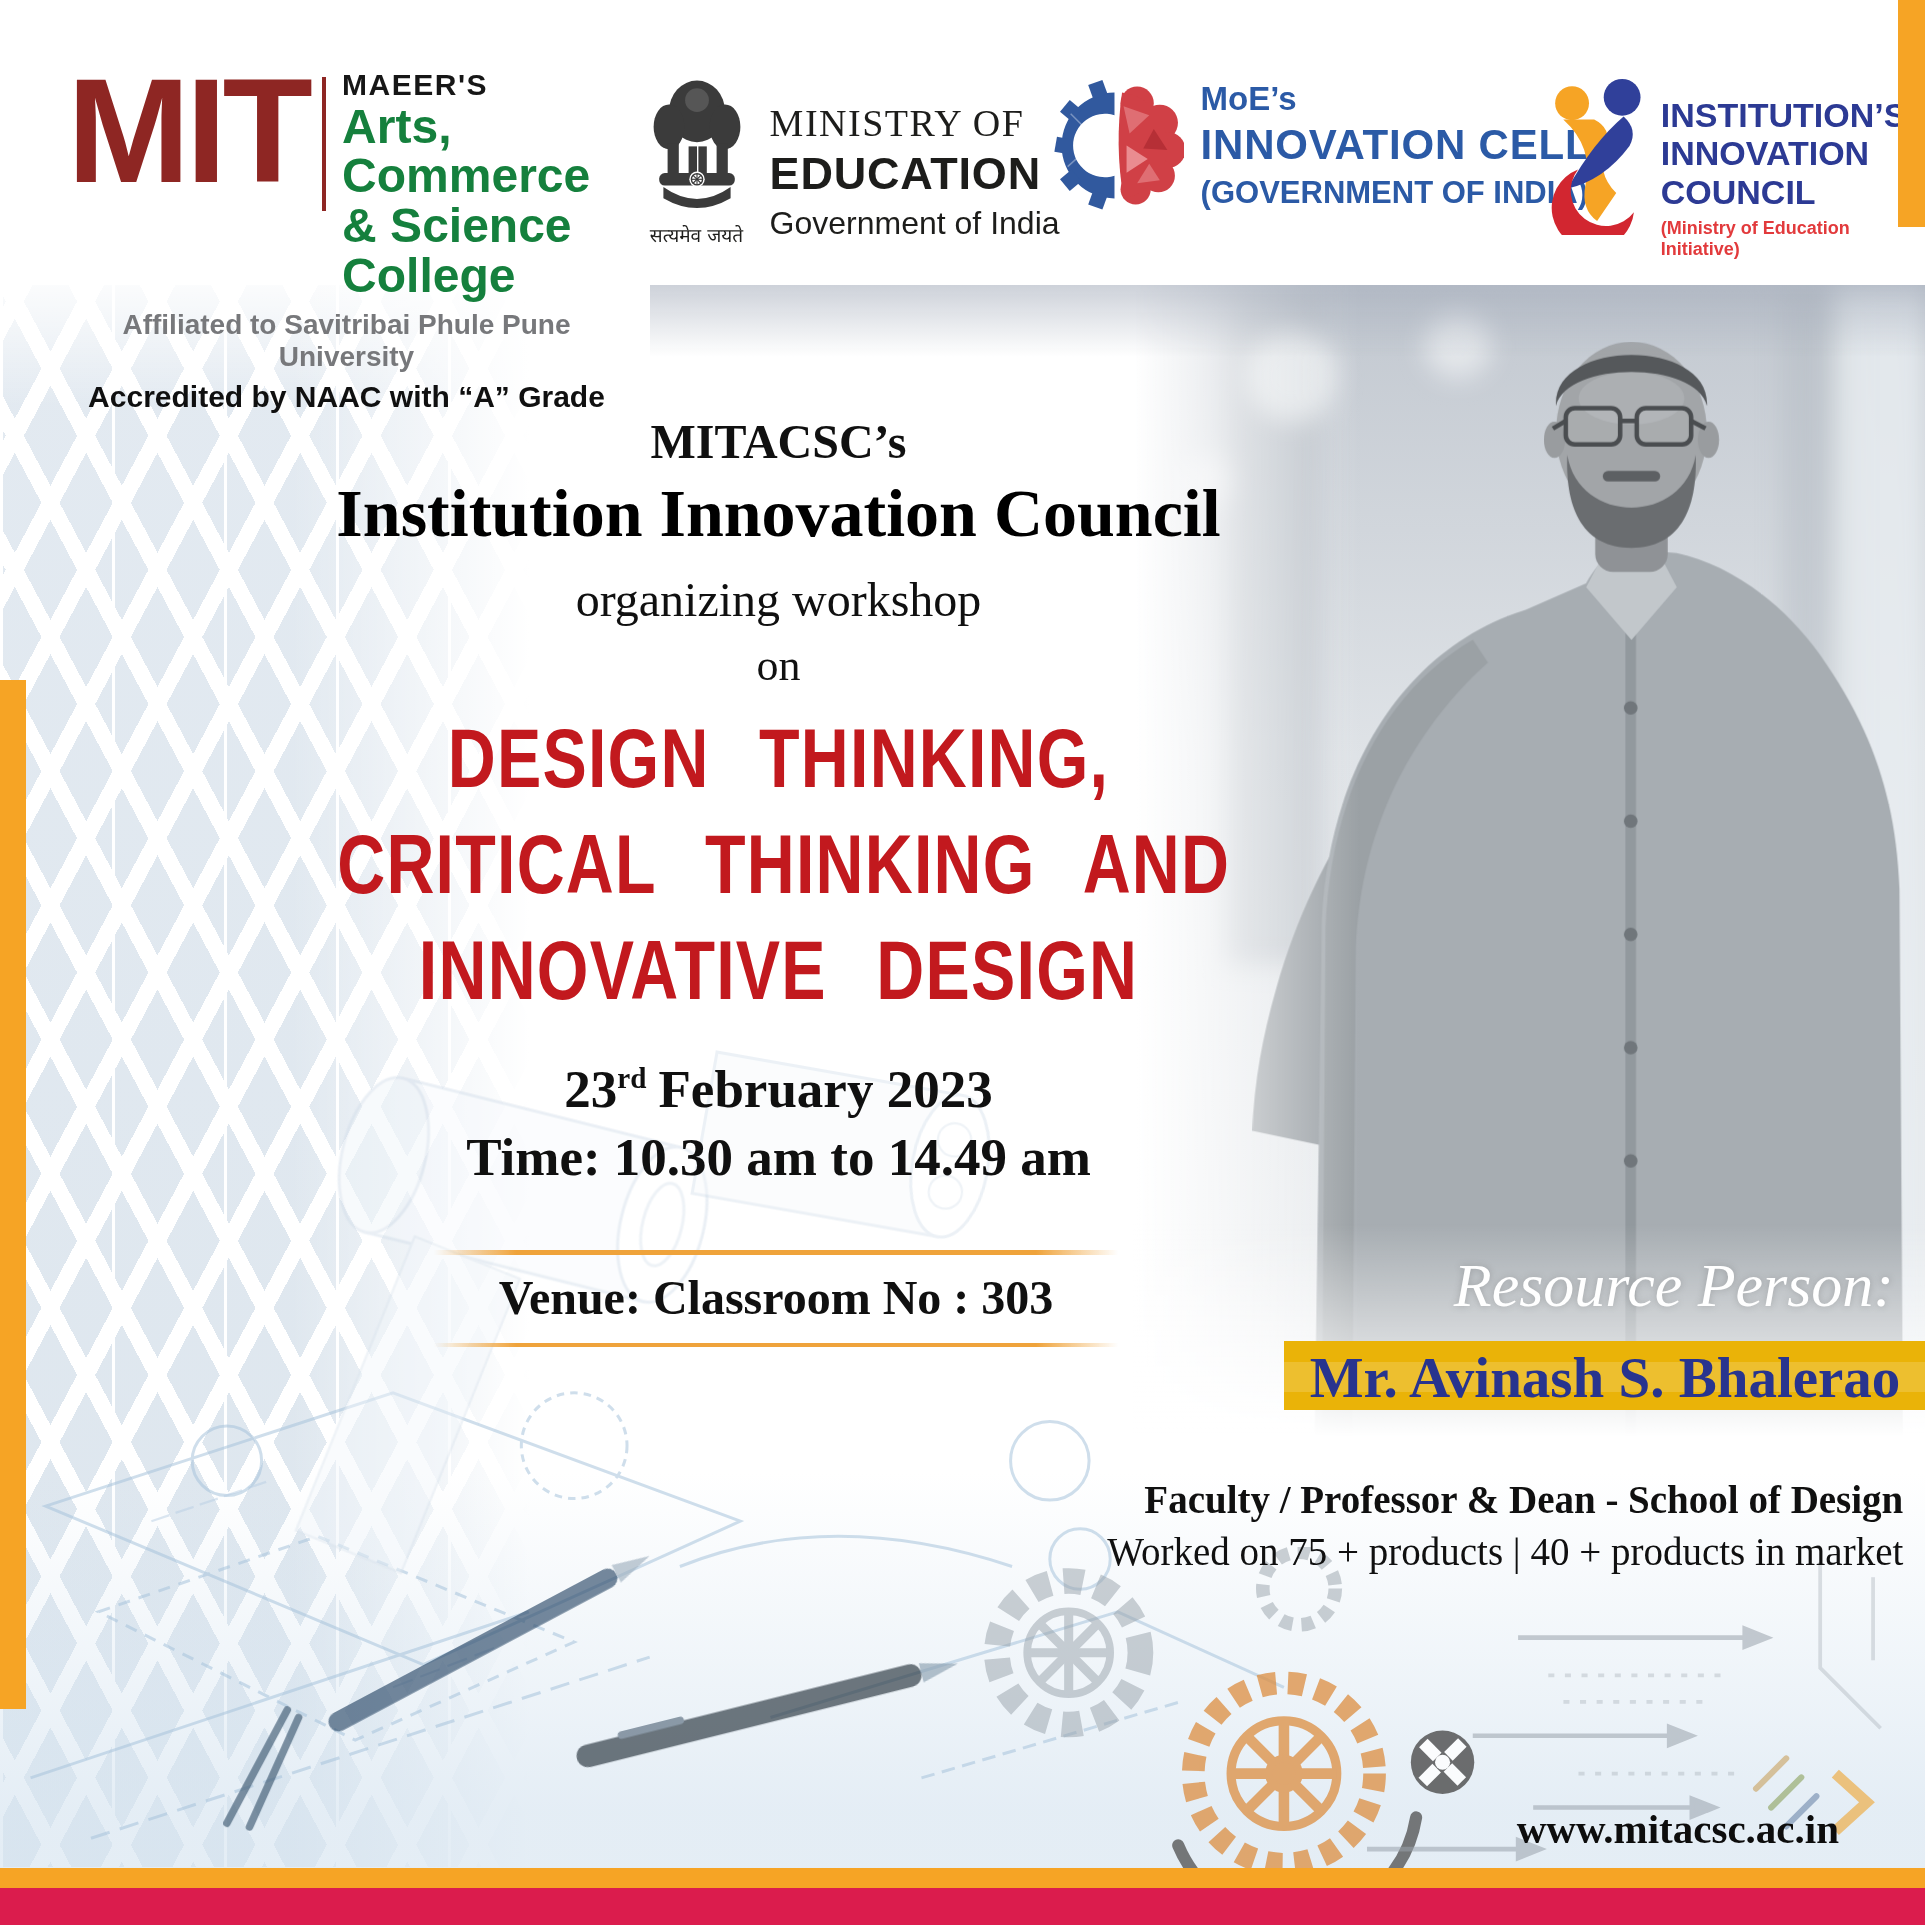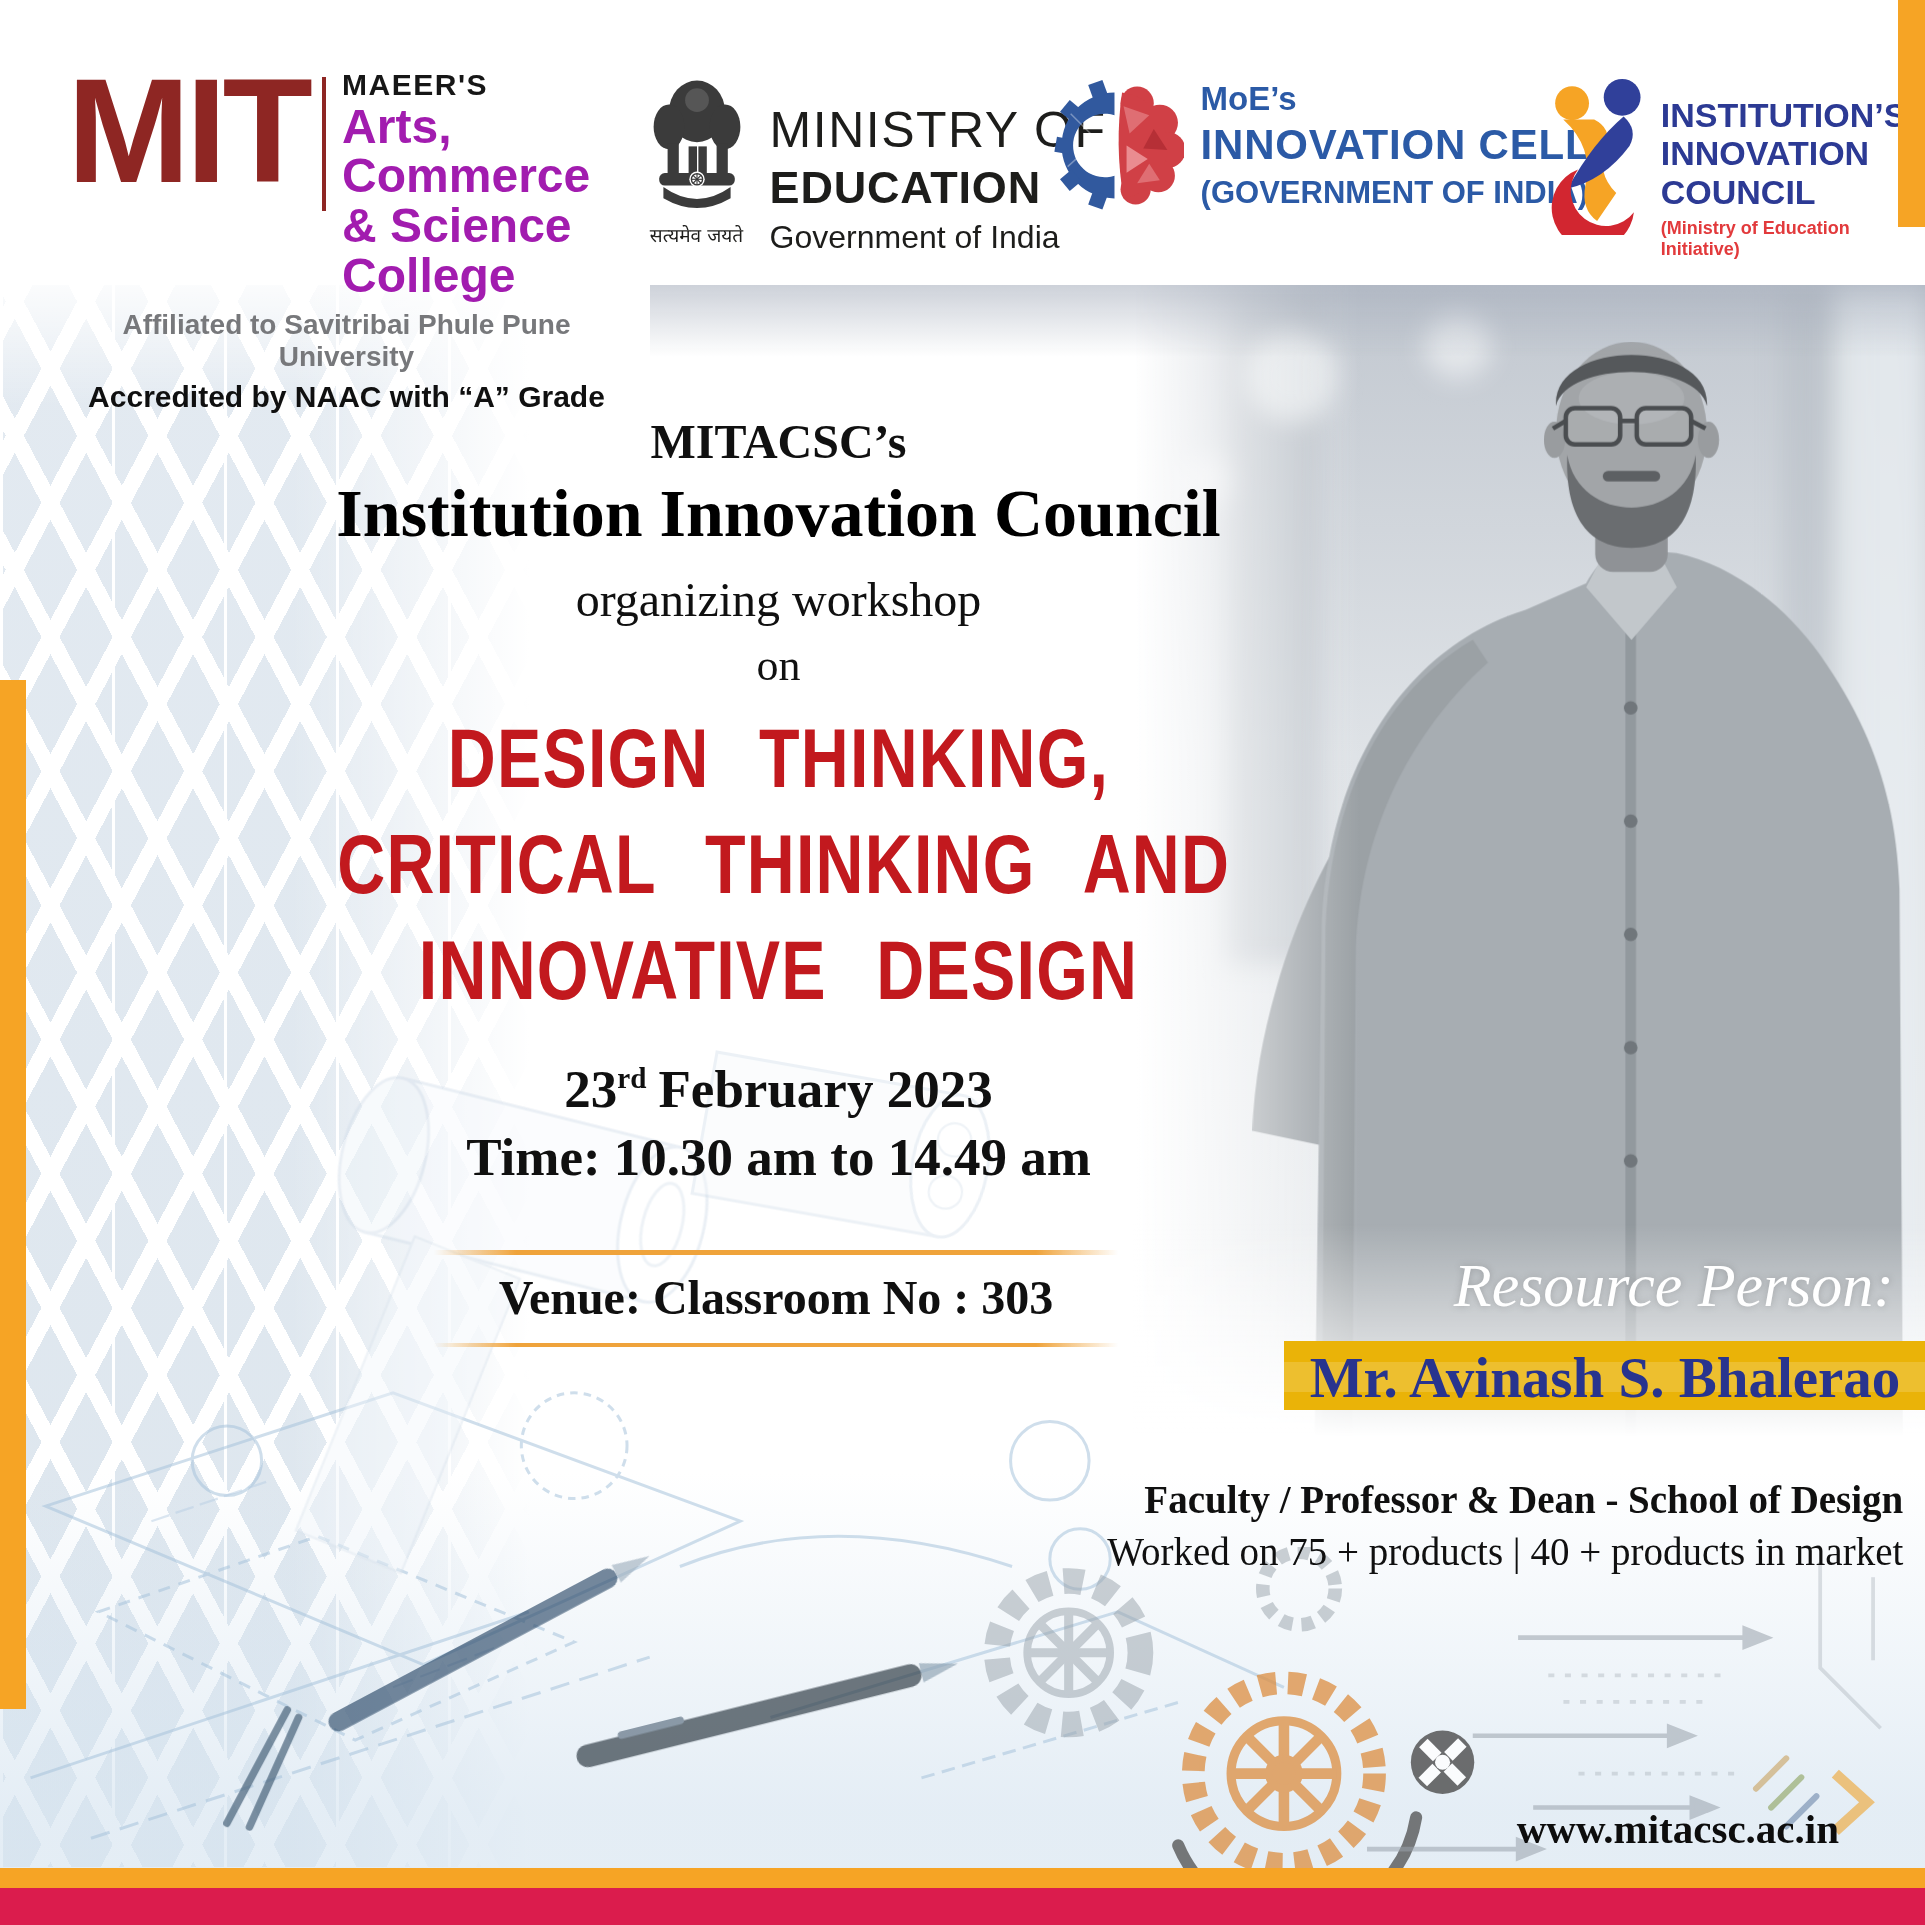--- a/index.html
+++ b/index.html
@@ -7,29 +7,29 @@
           font-family:"Liberation Serif",serif;}
 
   
   .header-band{position:absolute;left:0;top:0;width:1926px;height:285px;background:#ffffff;z-index:9;}
   .mit-block{position:absolute;left:67px;top:66px;width:559px;font-family:"Liberation Sans",sans-serif;}
   .mit-row{display:flex;align-items:flex-start;}
   .mit-abbr{font-weight:bold;font-size:148px;line-height:.88;color:#8E2623;letter-spacing:-4.5px;}
   .mit-divider{width:5.3px;height:134px;background:#8E2623;margin:10.6px 16.6px 0 13.6px;}
   .mit-college{padding-top:1.5px;}
   .maeers{font-weight:700;font-size:30px;color:#161616;letter-spacing:1.5px;}
-  .college{font-weight:700;font-size:48px;line-height:1.04;color:#a21caf;}
+  .college{font-weight:700;font-size:48px;line-height:1.04;color:#15803d;}
   .affiliation{font-weight:700;font-size:28px;color:#77787b;margin-top:7.6px;text-align:center;}
   .accreditation{font-weight:700;font-size:30px;color:#101010;margin-top:7.6px;text-align:center;}
 
   .ministry-block{position:absolute;left:640px;top:66px;display:flex;gap:16.6px;font-family:"Liberation Sans",sans-serif;}
   .emblem-wrap{width:113px;text-align:center;}
   .motto{font-family:"DejaVu Sans",sans-serif;font-size:19px;color:#1d1d1b;margin-top:1.5px;}
   .ministry-text{padding-top:35px;color:#1d1d1b;}
-  .min-line1{font-size:50px;letter-spacing:1.5px;}
+  .min-line1{font-size:38px;letter-spacing:1.5px;font-family:Liberation Serif, serif;}
   .min-line2{font-size:45px;font-weight:800;letter-spacing:0.8px;margin-top:3px;}
   .min-line3{font-size:32px;margin-top:4.5px;}
 
   .moe-block{position:absolute;left:1048px;top:76px;display:flex;gap:16.6px;align-items:center;
              font-family:"Liberation Sans",sans-serif;}
   .moe-text{color:#2B5AA6;padding-top:3px;}
   .moe-line1{font-size:33px;font-weight:700;}
   .moe-line2{font-size:42px;font-weight:800;letter-spacing:0.8px;margin-top:3px;}
   .moe-line3{font-size:31px;font-weight:700;margin-top:6px;}
 

